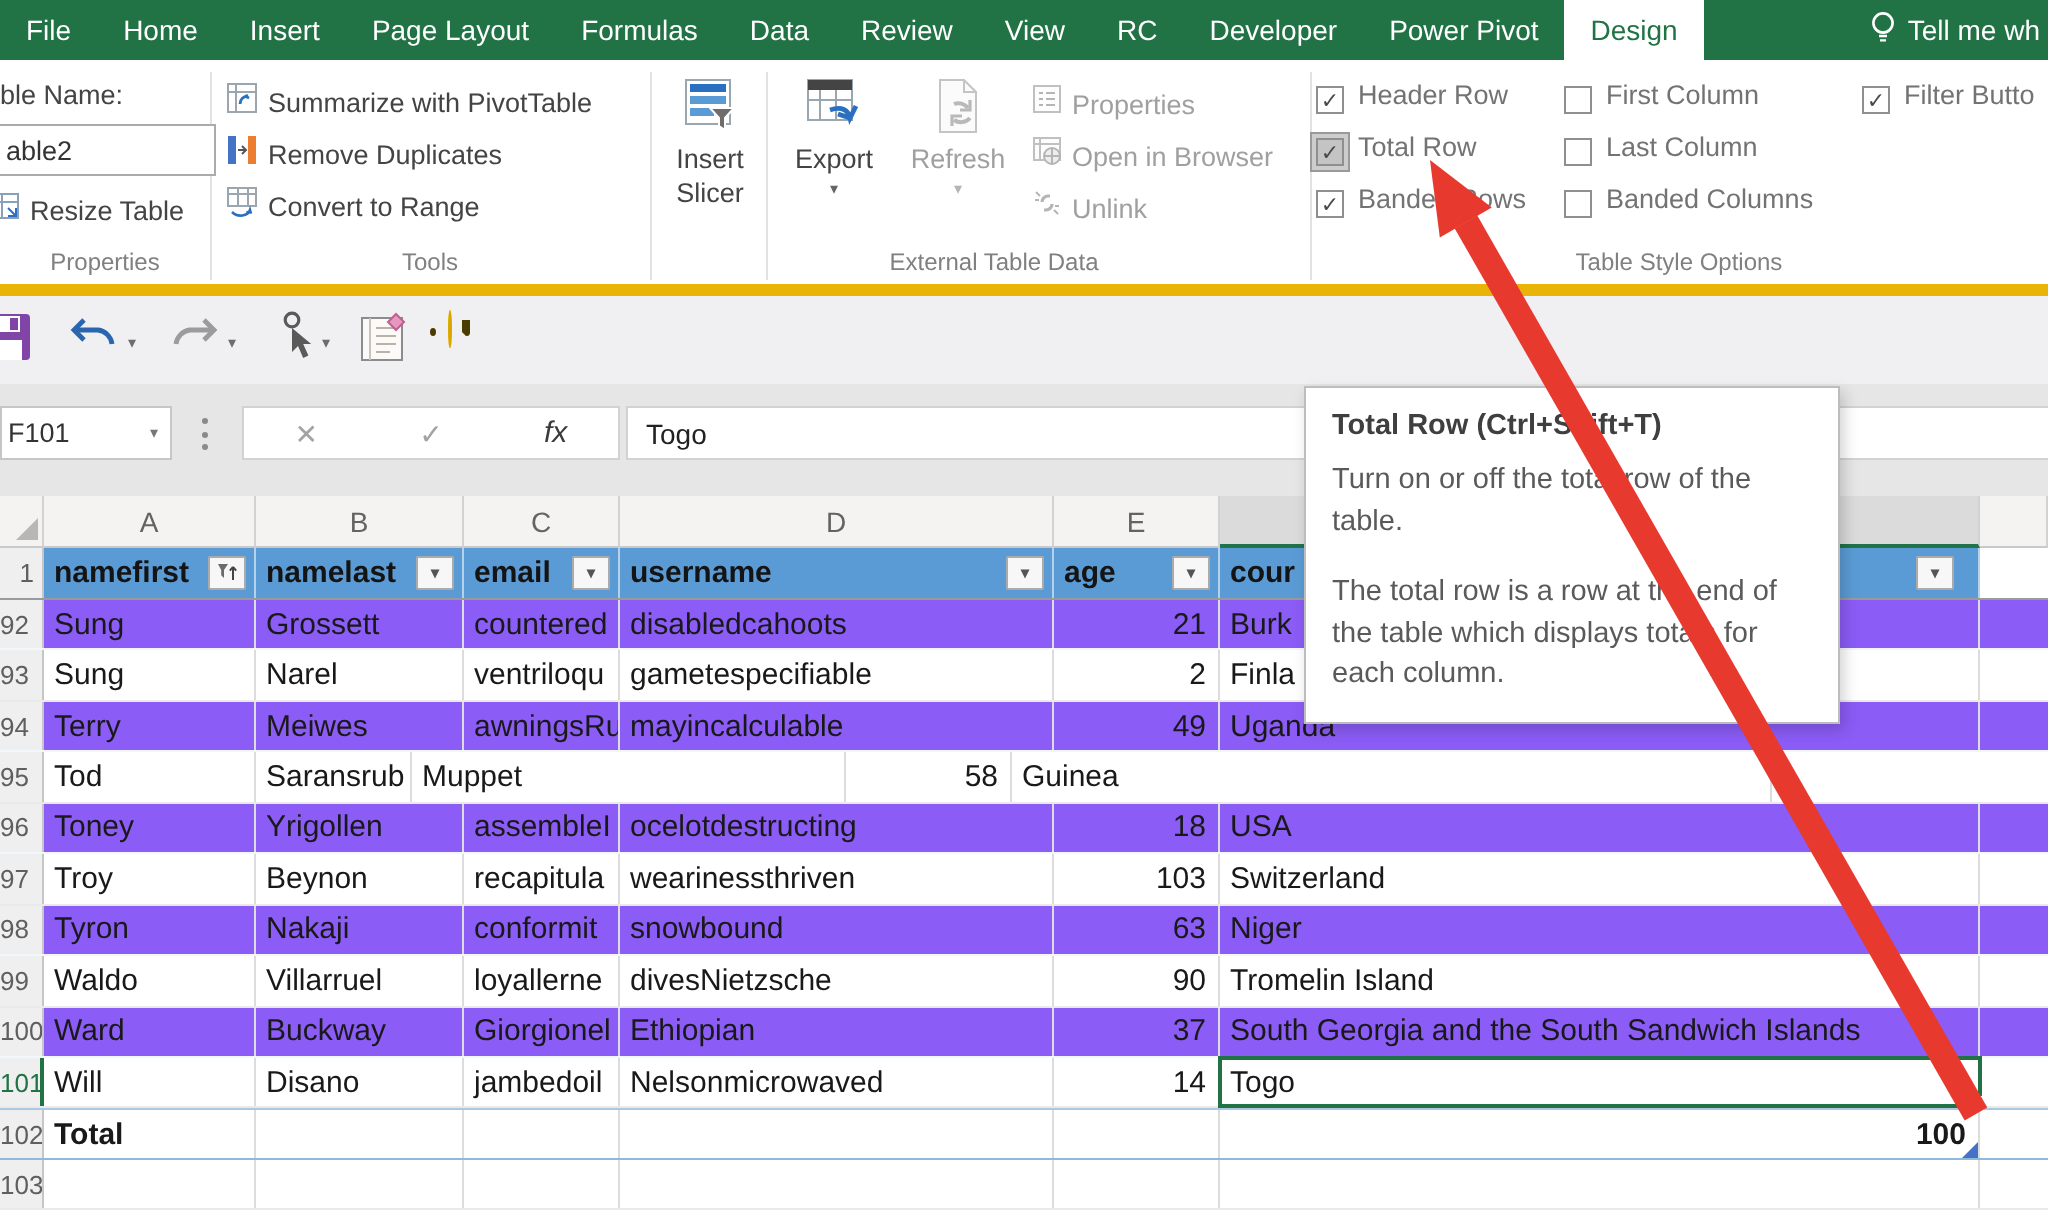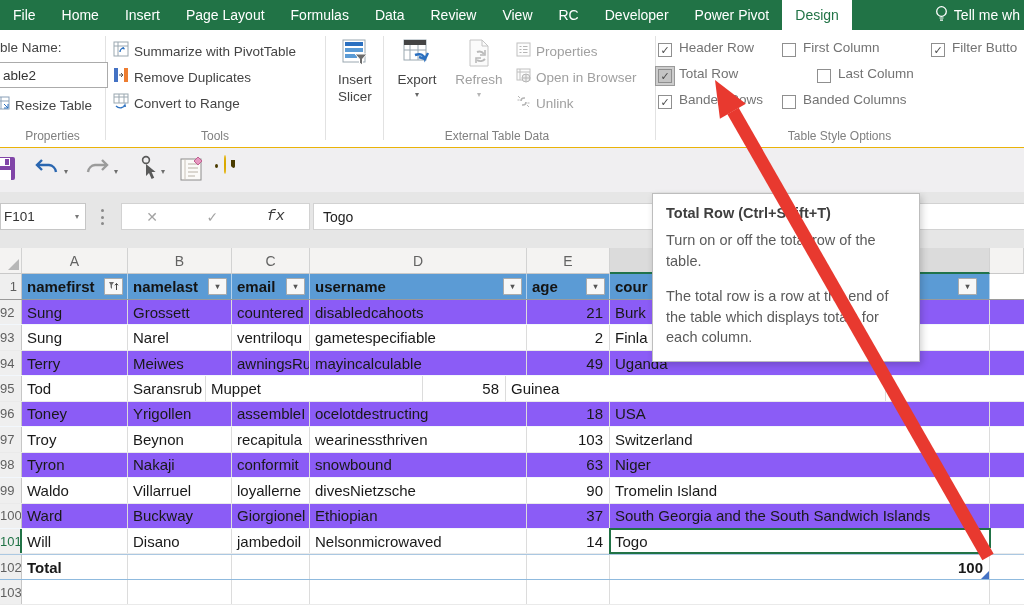--- a/index.html
+++ b/index.html
@@ -6,21 +6,21 @@
 html,body{width:1024px;height:609px}
 body{position:relative;overflow:hidden;background:#fff;font-family:"Liberation Sans",sans-serif;-webkit-font-smoothing:antialiased}
 
 
 .tabbar{position:absolute;left:0;top:0;width:1024px;height:30px;background:#217346;display:flex;color:#fff;font-size:14px}
 .tab{display:flex;align-items:center;padding:0 13px;white-space:nowrap}
 .tab.active{background:#fff;color:#217346}
 .tellme{margin-left:auto;display:flex;align-items:center;gap:6px;padding:0 4px 0 12px;white-space:nowrap;overflow:hidden}
 
 
-.ribbon{position:absolute;left:0;top:30px;width:1024px;height:118px;background:#fff;border-bottom:1px solid #eab308;overflow:hidden}
+.ribbon{position:absolute;left:0;top:30px;width:1024px;height:118px;background:#fff;border-bottom:6px solid #eab308;overflow:hidden}
 .vsep{position:absolute;top:6px;height:104px;width:1px;background:#e2e2e2}
 .glabel{position:absolute;bottom:4px;font-size:12px;color:#808080;text-align:center}
 .rtext{font-size:13.5px;color:#444;white-space:nowrap}
 .ritem{position:absolute;display:flex;align-items:center;gap:5px}
 .gray .rtext{color:#a0a0a0}
 .nameinput{position:absolute;left:-6px;top:32px;width:114px;height:26px;background:#fff;border:1px solid #ababab;font-size:13.5px;color:#333;display:flex;align-items:center;padding-left:8px}
 .bigbtn{position:absolute;display:flex;flex-direction:column;align-items:center;font-size:13.5px;color:#444;line-height:1.22}
 .bigbtn .car{font-size:8px;color:#666;margin-top:1px}
 .gray.bigbtn{color:#a0a0a0}.gray .car{color:#b5b5b5}
 .cbrow{position:absolute;display:flex;align-items:flex-start;gap:4px;font-size:13.5px;color:#737373;white-space:nowrap}
@@ -39,21 +39,21 @@
 .smiley i.l{left:7px}.smiley i.r{right:7px}
 .smiley b{position:absolute;left:6px;right:6px;bottom:6px;height:7px;border:2px solid #4a3b00;border-top:none;border-radius:0 0 10px 10px}
 
 
 .frow{position:absolute;left:0;top:192px;width:1024px;height:56px;background:#e6e6e6}
 .namebox{position:absolute;left:0;top:11px;width:86px;height:27px;background:#fff;border:1px solid #c6c6c6;font-size:13.5px;color:#333;display:flex;align-items:center;padding-left:3px}
 .namebox .car{margin-left:auto;margin-right:6px;font-size:8px;color:#777}
 .dots{position:absolute;left:101px;top:17px;width:3px;height:16px;display:flex;flex-direction:column;justify-content:space-between}
 .dots i{width:3px;height:3px;border-radius:50%;background:#8a8a8a}
 .fbtns{position:absolute;left:121px;top:11px;width:189px;height:27px;background:#fff;border:1px solid #d2d2d2;display:flex;align-items:center;justify-content:space-around}
-.fx{font-family:Liberation Mono, monospace;font-style:italic;font-size:15px;color:#3b3b3b}
+.fx{font-family:Liberation Sans, sans-serif;font-style:italic;font-size:15px;color:#3b3b3b}
 .gsym{color:#a3a3a3;font-size:14px}
 .finput{position:absolute;left:313px;top:11px;width:711px;height:27px;background:#fff;border:1px solid #d2d2d2;border-right:none;font-size:14px;color:#222;display:flex;align-items:center;padding-left:9px}
 
 
 .sheet{position:absolute;left:0;top:248px;width:1024px;height:361px;background:#fff}
 .c-rn{width:22px}.c-a{width:106px}.c-b{width:104px}.c-c{width:78px}.c-d{width:217px}.c-e{width:83px}.c-f{width:380px}.c-g{width:34px}
 .colhdr{display:flex;height:26px}
 .ch{background:#F4F3F2;border-right:1px solid #d2d2d2;border-bottom:1px solid #c9c9c9;display:flex;align-items:center;justify-content:center;font-size:14px;color:#636363}
 .ch.fsel{background:#DBDBDB;border-bottom:2px solid #21734B}
 .corner{position:relative}
@@ -230,21 +230,21 @@
         <span class="cb checked"></span>
       </span>
       <span>Banded Rows</span>
     </div>
   <div class="cbrow" style="left:779px;top:10px">
       <span class="cbwrap">
         <span class="cb"></span>
       </span>
       <span>First Column</span>
     </div>
-  <div class="cbrow" style="left:814px;top:36px">
+  <div class="cbrow" style="left:779px;top:36px">
       <span class="cbwrap">
         <span class="cb"></span>
       </span>
       <span>Last Column</span>
     </div>
   <div class="cbrow" style="left:779px;top:62px">
       <span class="cbwrap">
         <span class="cb"></span>
       </span>
       <span>Banded Columns</span>

